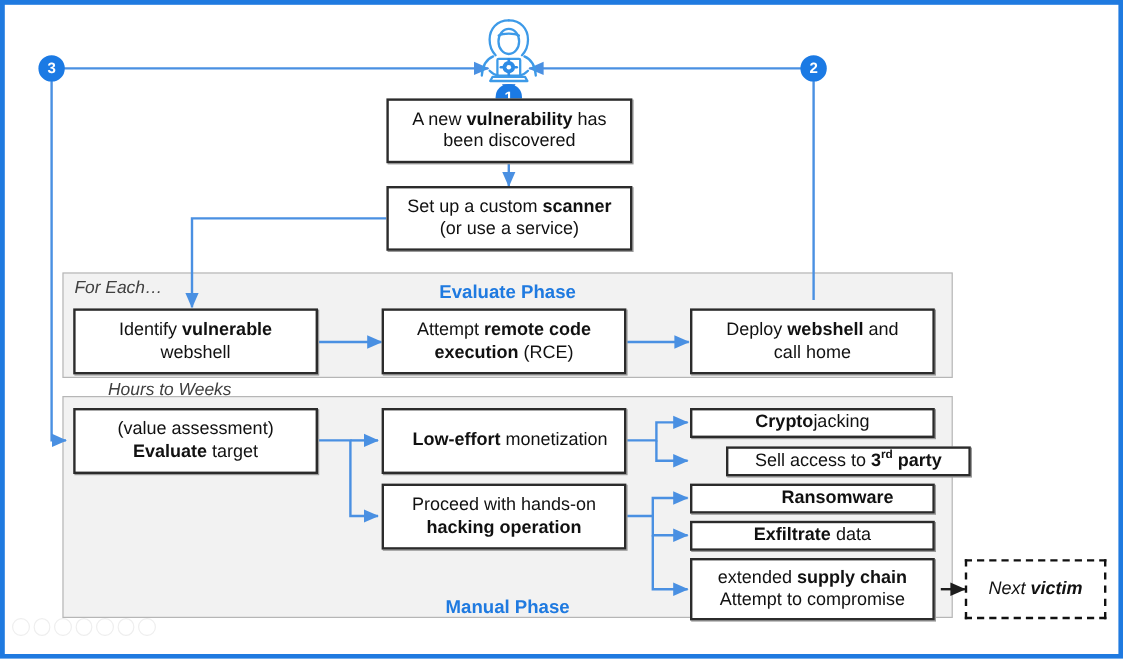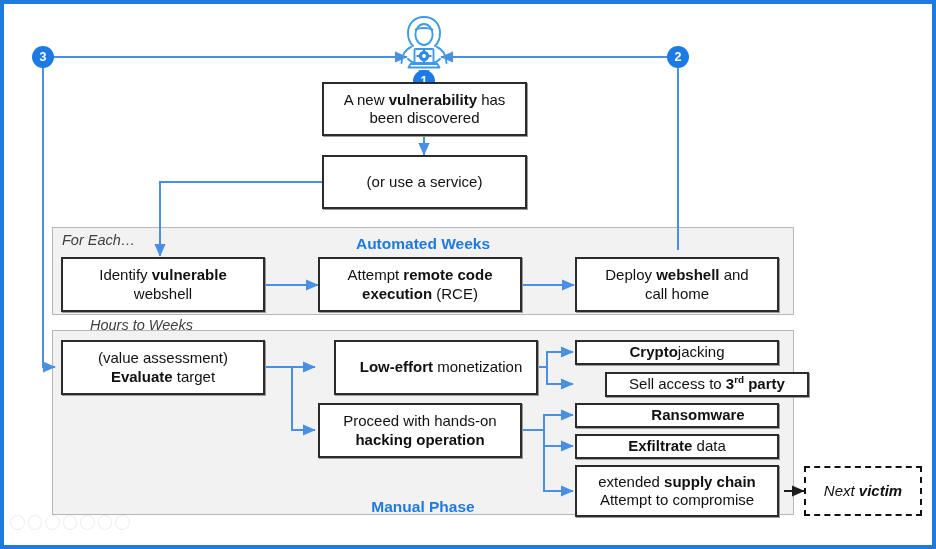--- a/index.html
+++ b/index.html
@@ -68,21 +68,21 @@
 </head>
 <body>
 
 <div id="page">
   <div id="canvas">
 
     <div class="panel" style="left:48px;top:223px;width:742px;height:88px;"></div>
     <div class="panel" style="left:48px;top:326px;width:742px;height:185px;"></div>
 
     <div class="panel-label" style="left:58px;top:228px;">For Each…</div>
-    <div class="phase-title" style="left:48px;top:231px;width:742px;">Automated Weeks</div>
+    <div class="phase-title" style="left:48px;top:231px;width:742px;">Evaluate Phase</div>
 
     <div class="panel-label" style="left:86px;top:313px;">Hours to Weeks</div>
     <div class="phase-title" style="left:48px;top:494px;width:742px;">Manual Phase</div>
 
     <svg class="wires" viewBox="0 0 936 549">
       <defs>
         <marker id="ah" markerWidth="7" markerHeight="7" refX="6" refY="3.2" orient="auto">
           <path d="M0,0.4 L6.4,3.2 L0,6 z" fill="#4a90e2"></path>
         </marker>
         <marker id="ahb" markerWidth="7" markerHeight="7" refX="6" refY="3.2" orient="auto">
@@ -164,20 +164,21 @@
 
     <div class="node shadow" style="left:318px;top:78px;width:205px;height:54px;">
       <div>
         <span class="ln"><span>A new </span><b>vulnerability</b><span> has</span></span>
         <span class="ln">been discovered</span>
       </div>
     </div>
 
     <div class="node shadow" style="left:318px;top:151px;width:205px;height:54px;">
       <div>
+        <span class="ln"><span>Set up a custom </span><b>scanner</b></span>
         <span class="ln">(or use a service)</span>
       </div>
     </div>
 
     <div class="node shadow" style="left:57px;top:253px;width:204px;height:55px;">
       <div>
         <span class="ln"><span>Identify </span><b>vulnerable</b></span>
         <span class="ln">webshell</span>
       </div>
     </div>
@@ -196,21 +197,21 @@
       </div>
     </div>
 
     <div class="node shadow" style="left:57px;top:336px;width:204px;height:55px;">
       <div>
         <span class="ln">(value assessment)</span>
         <span class="ln"><b>Evaluate</b><span> target</span></span>
       </div>
     </div>
 
-    <div class="node shadow" style="left:330px;top:336px;width:204px;height:55px;padding-left:16px;">
+    <div class="node shadow" style="left:314px;top:336px;width:204px;height:55px;padding-left:16px;">
       <div>
         <span class="ln"><b>Low-effort</b><span> monetization</span></span>
       </div>
     </div>
 
     <div class="node shadow" style="left:314px;top:399px;width:204px;height:55px;">
       <div>
         <span class="ln">Proceed with hands-on</span>
         <span class="ln"><b>hacking operation</b></span>
       </div>

